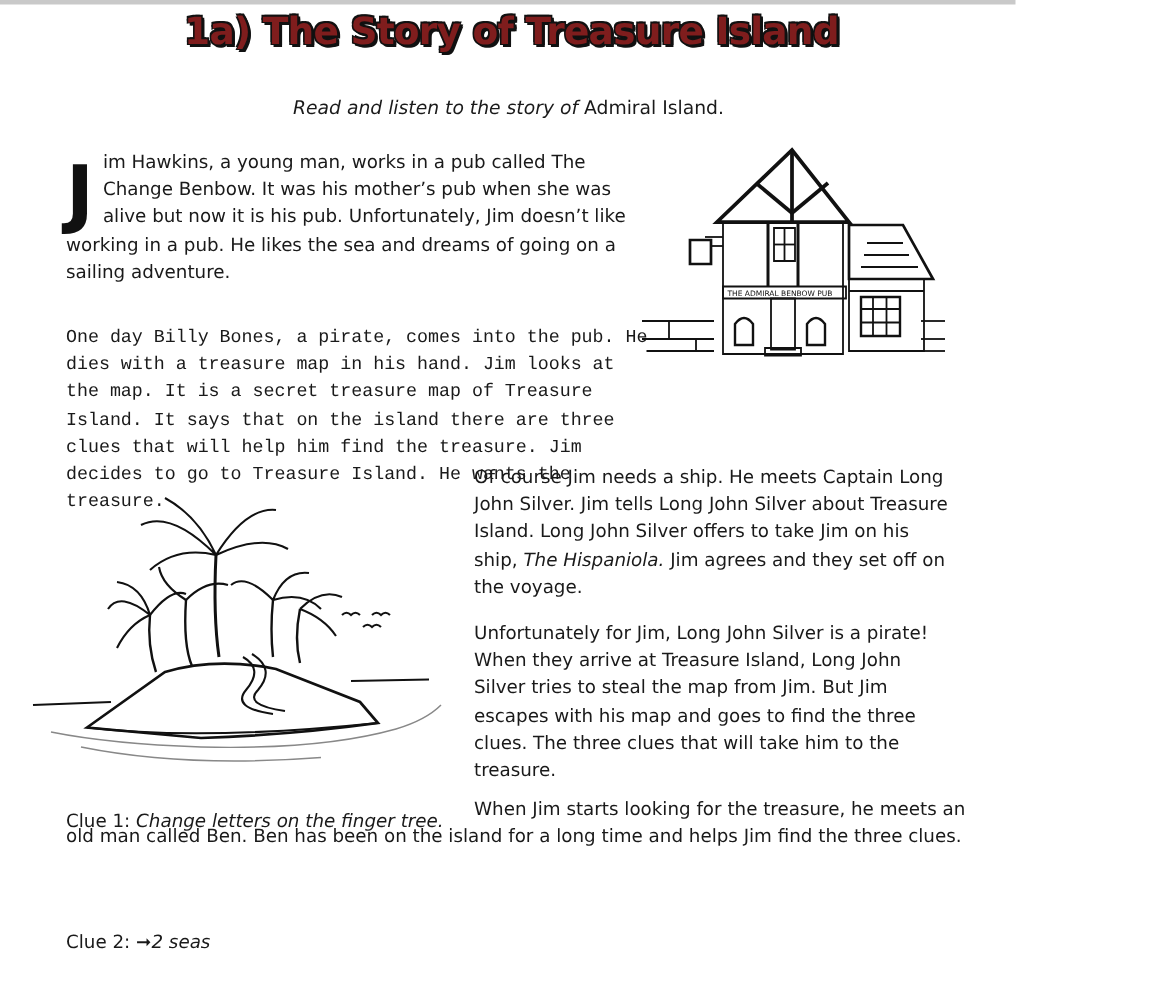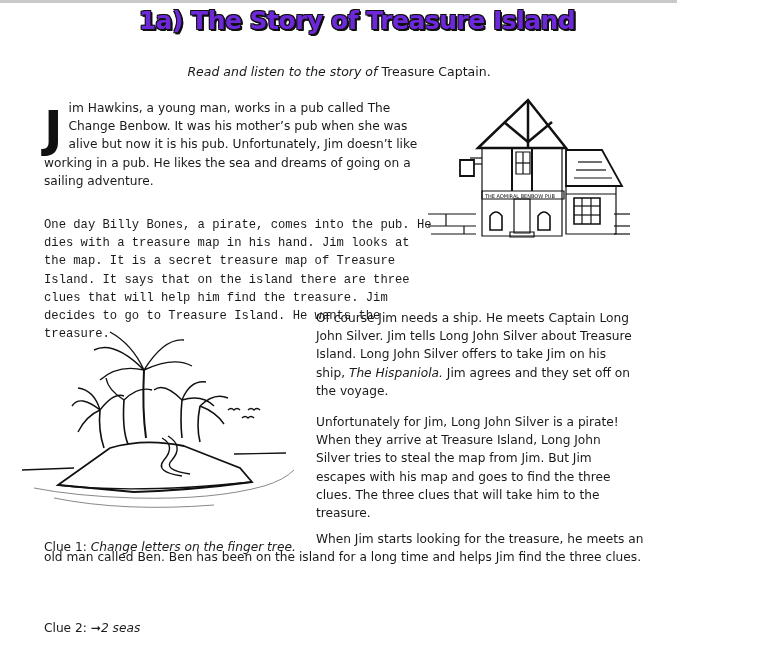--- a/index.html
+++ b/index.html
@@ -1,23 +1,23 @@
 <!DOCTYPE html>
 <html><head>
 <meta charset="utf-8">
 <style>
   html, body { margin: 0; padding: 0; background: #ffffff; }
   body { width: 766px; height: 663px; position: relative; overflow: hidden;
          font-family: "DejaVu Sans", sans-serif; color: #1a1a1a; }
   .top-rule { position: absolute; left: 0; top: 0; width: 677px; height: 3px; background: #c9c9c9; }
   .title { position: absolute; left: 0; top: 6px; width: 682px; text-align: center;
            font-family: "DejaVu Sans", sans-serif; font-weight: bold; font-size: 25px;
-           color: #6d28d9; letter-spacing: -0.5px;
+           color: #7f1d1d; letter-spacing: -0.5px;
            text-shadow: -1px -1px 0 #111, 1px -1px 0 #111, -1px 1px 0 #111, 1px 1px 0 #111,
-                        2px 2px 0 #111, 2px 1px 0 #111, 1px 2px 0 #111; padding-left: 16px; }
+                        2px 2px 0 #111, 2px 1px 0 #111, 1px 2px 0 #111; }
   .subtitle { position: absolute; left: 0; top: 64px; width: 678px; text-align: center; font-size: 12.5px; }
   .subtitle em { font-style: italic; }
   .para { position: absolute; font-size: 12.2px; line-height: 18.2px; margin: 0; }
   .p1 { left: 44px; top: 99px; width: 375px; }
   .dropcap { float: left; font-family: "DejaVu Sans", sans-serif; font-weight: bold;
              font-size: 50px; line-height: 44px; margin: 8px 6px 0 0; color: #111; }
   .p2 { left: 44px; top: 216px; width: 600px; font-family: Liberation Mono, monospace; }
   .p3 { left: 316px; top: 309px; width: 322px; }
   .p4 { left: 316px; top: 413px; width: 322px; }
   .p5 { left: 44px; top: 530px; width: 600px; text-indent: 272px; }
@@ -31,21 +31,21 @@
 </style>
 </head>
 <body>
 
 <div class="top-rule"></div>
 
 <h1 class="title" style="margin:0;">1a) The Story of Treasure Island</h1>
 
 <div class="subtitle">
   <em>Read and listen to the story of</em>
-  <span>Treasure Captain.</span>
+  <span>Admiral Island.</span>
 </div>
 
 <p class="para p1"><span class="dropcap">J</span><span>im Hawkins, a young man, works in a pub called The Change Benbow. It was his mother’s pub when she was alive but now it is his pub. Unfortunately, Jim doesn’t like working in a pub. He likes the sea and dreams of going on a sailing adventure.</span></p>
 
 <svg class="pub" viewBox="0 0 204 144">
   <g fill="none" stroke="#111" stroke-width="1.2">
 
     <line x1="2" y1="118" x2="50" y2="118"></line>
       <line x1="2" y1="130" x2="50" y2="130"></line>
     <line x1="5" y1="138" x2="50" y2="138"></line>

